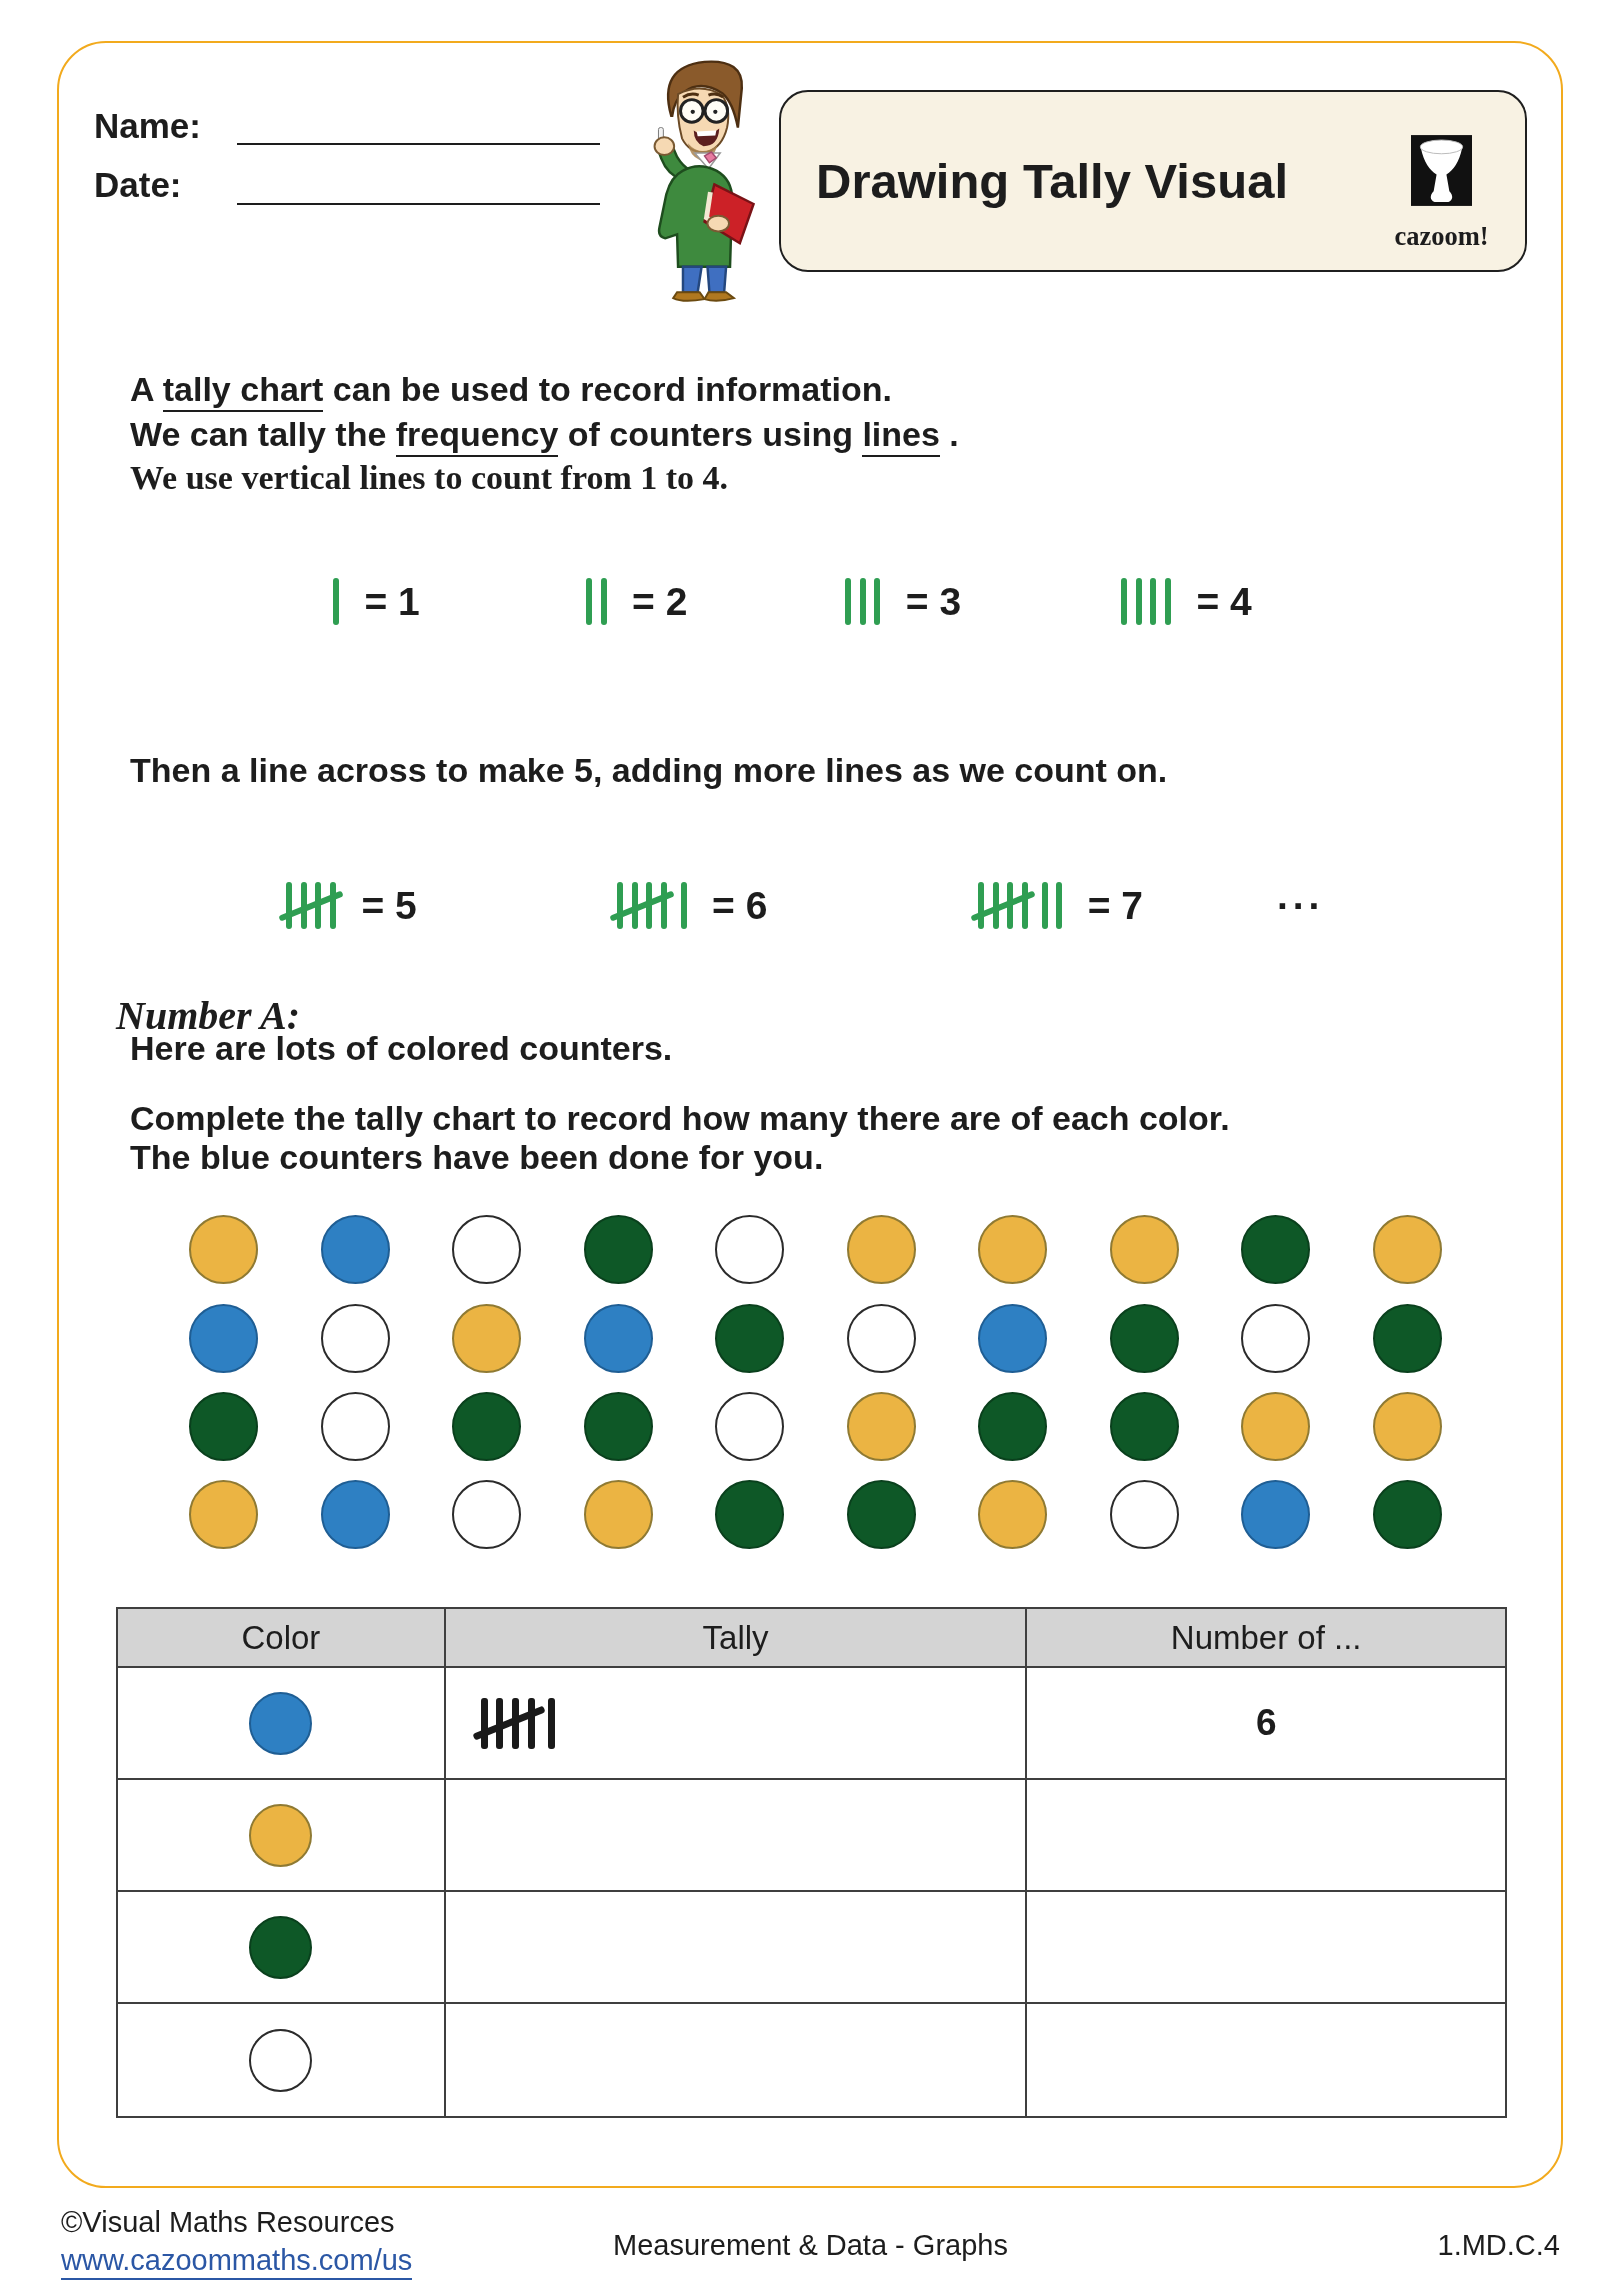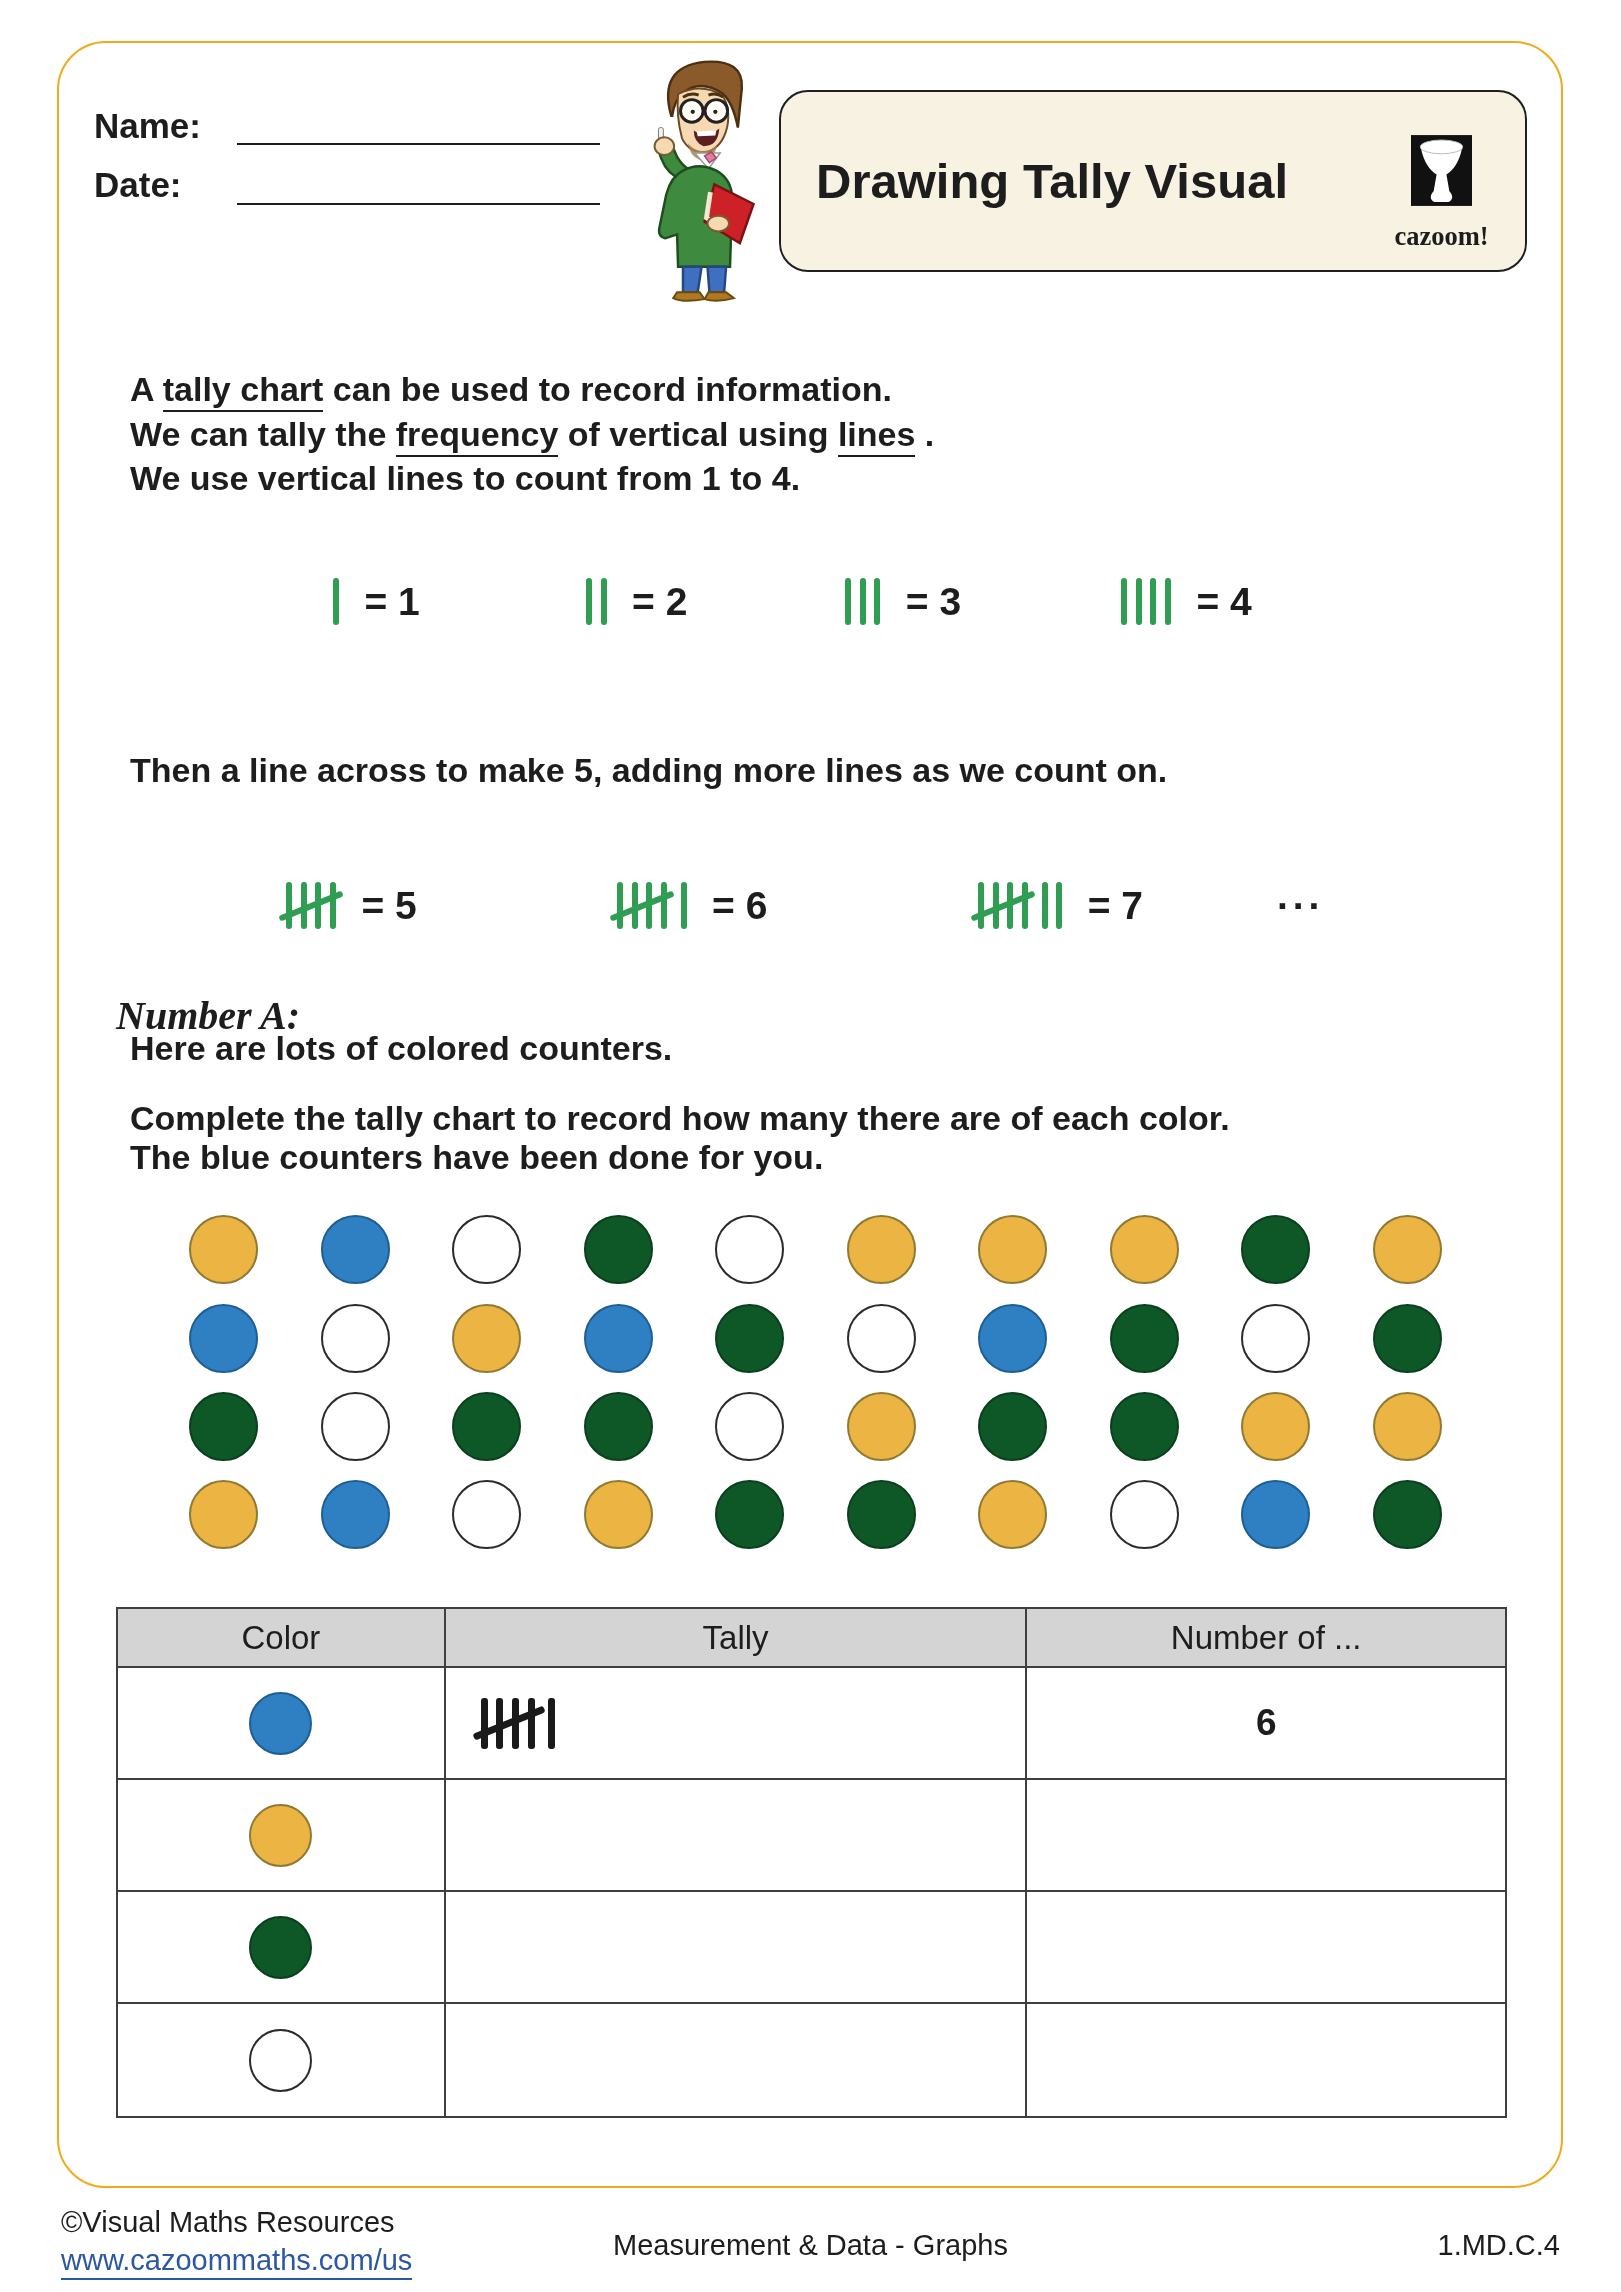--- a/index.html
+++ b/index.html
@@ -24,21 +24,21 @@
 
   .title-box{position:absolute;left:779px;top:90px;width:748px;height:182px;background:var(--cream);
     border:2.9px solid #1f1f1f;border-radius:29px;display:flex;align-items:center;}
   .title{padding-left:35px;font-size:49px;font-weight:700;letter-spacing:0px;}
   .logo{position:absolute;right:23.5px;top:43px;width:120px;text-align:center;}
   .logo svg{display:block;margin:0 auto;}
   .logo-text{font-family:"Liberation Serif",serif;font-weight:700;font-size:26.5px;margin-top:15px;letter-spacing:0px;}
 
   .body-line{position:absolute;left:130px;font-size:34px;font-weight:700;white-space:pre;}
   .ul{border-bottom:2.9px solid #1d1d1d;padding-bottom:2px;}
-  .intro-1{top:370px;} .intro-2{top:415px;} .intro-3{top:459px;}
+  .intro-1{top:370px;} .intro-2{top:415px;} .intro-3{top:459px;font-family:Liberation Serif, serif;}
   .then-line{top:751px;}
 
   .tally-row{position:absolute;left:0;top:0;width:1621px;height:0;}
   .tally-example{position:absolute;display:flex;align-items:center;gap:25.5px;color:var(--tally-green);height:51px;}
   #tally-row1 .tally-example{top:576px;}
   #tally-row2 .tally-example{top:880px;}
   #tally-row1 .tally-example:nth-child(1){left:333px;}
   #tally-row1 .tally-example:nth-child(2){left:586px;}
   #tally-row1 .tally-example:nth-child(3){left:845px;}
   #tally-row1 .tally-example:nth-child(4){left:1121px;}
@@ -144,21 +144,21 @@
       <svg width="61" height="71" viewBox="0 0 62 72">
         <rect width="62" height="72" fill="#111"></rect>
         <path d="M10 13 C 13 28 19 36 26 40 L 23 57 C 19 61 19 66 24 68 L 38 68 C 43 66 43 61 39 57 L 36 40 C 43 36 49 28 52 13 Z" fill="#fff"></path>
         <ellipse cx="31" cy="12" rx="21.5" ry="7" fill="#fff" stroke="#bbb" stroke-width="1"></ellipse>
       </svg>
       <div class="logo-text">cazoom!</div>
     </div>
   </div>
 
   <div class="body-line intro-1"><span>A </span><span class="ul">tally chart</span><span> can be used to record information.</span></div>
-  <div class="body-line intro-2"><span>We can tally the </span><span class="ul">frequency</span><span> of vertical using </span><span class="ul">lines</span><span> .</span></div>
+  <div class="body-line intro-2"><span>We can tally the </span><span class="ul">frequency</span><span> of counters using </span><span class="ul">lines</span><span> .</span></div>
   <div class="body-line intro-3">We use vertical lines to count from 1 to 4.</div>
 
   <div id="tally-row1" class="tally-row">
       <div class="tally-example">
         <div class="tmarks">
           <div class="tgroup">
             <div class="tstroke"></div>
           </div>
         </div>
         <span class="tlabel">= 1</span>

